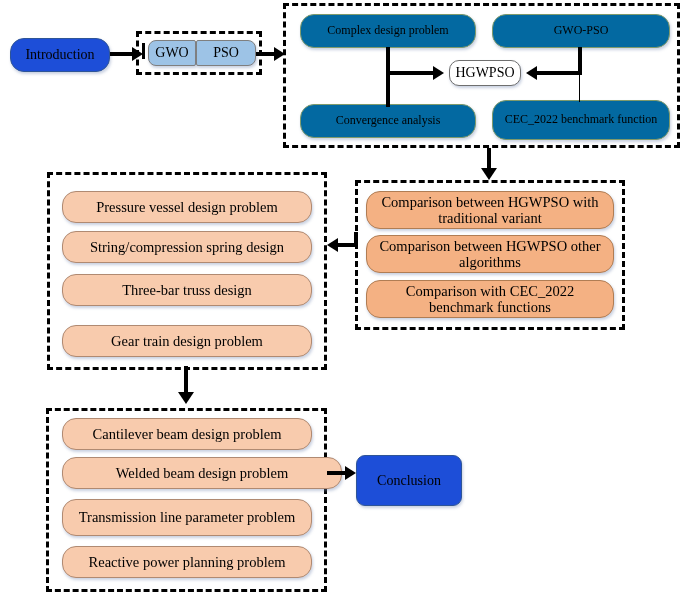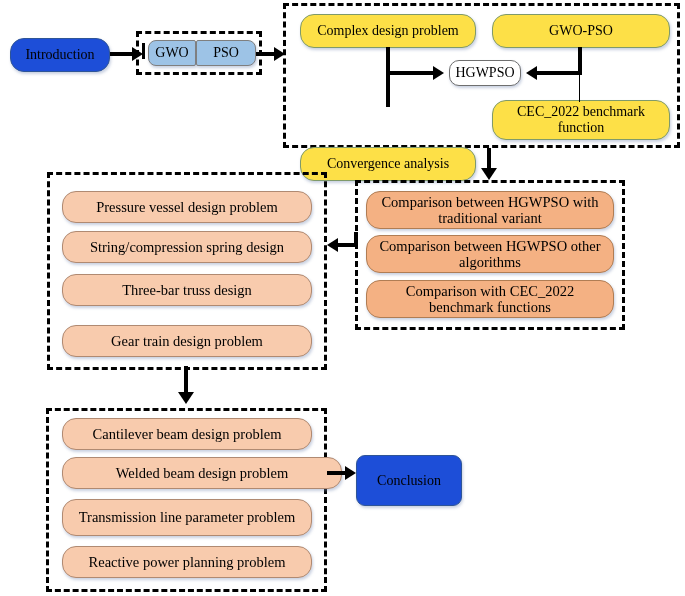--- a/index.html
+++ b/index.html
@@ -37,23 +37,23 @@
     color: #000000;
     font-size: 14px;
   }
   .node.lightblue {
     background: #9dc3e6;
     border-color: #7f7f7f;
     font-size: 14px;
     border-radius: 8px;
   }
   .node.green {
-    background: #fde047;
+    background: #0369a1;
     border-color: #7f9a6b;
-    font-size: 14px;
+    font-size: 12px;
     text-align: center;
   }
   .node.white {
     background: #ffffff;
     border-color: #6f6f6f;
     font-size: 14px;
     border-radius: 10px;
   }
   .node.peach {
     background: #f8cbad;
@@ -132,21 +132,21 @@
   <div class="dashbox" style="left:283px; top:3px; width:397px; height:145px;"></div>
 
   <div class="node green" style="left:300px; top:14px; width:176px; height:34px;">
     <span>Complex design problem</span>
   </div>
 
   <div class="node green" style="left:492px; top:14px; width:178px; height:34px;">
     <span>GWO-PSO</span>
   </div>
 
-  <div class="node green" style="left:300px; top:104px; width:176px; height:34px;margin-top:43px;">
+  <div class="node green" style="left:300px; top:104px; width:176px; height:34px;">
     <span>Convergence analysis</span>
   </div>
 
   <div class="node green" style="left:492px; top:100px; width:178px; height:40px;">
     <span>CEC_2022 benchmark function</span>
   </div>
 
   <div class="node white" style="left:449px; top:60px; width:72px; height:26px;">
     <span>HGWPSO</span>
   </div>

